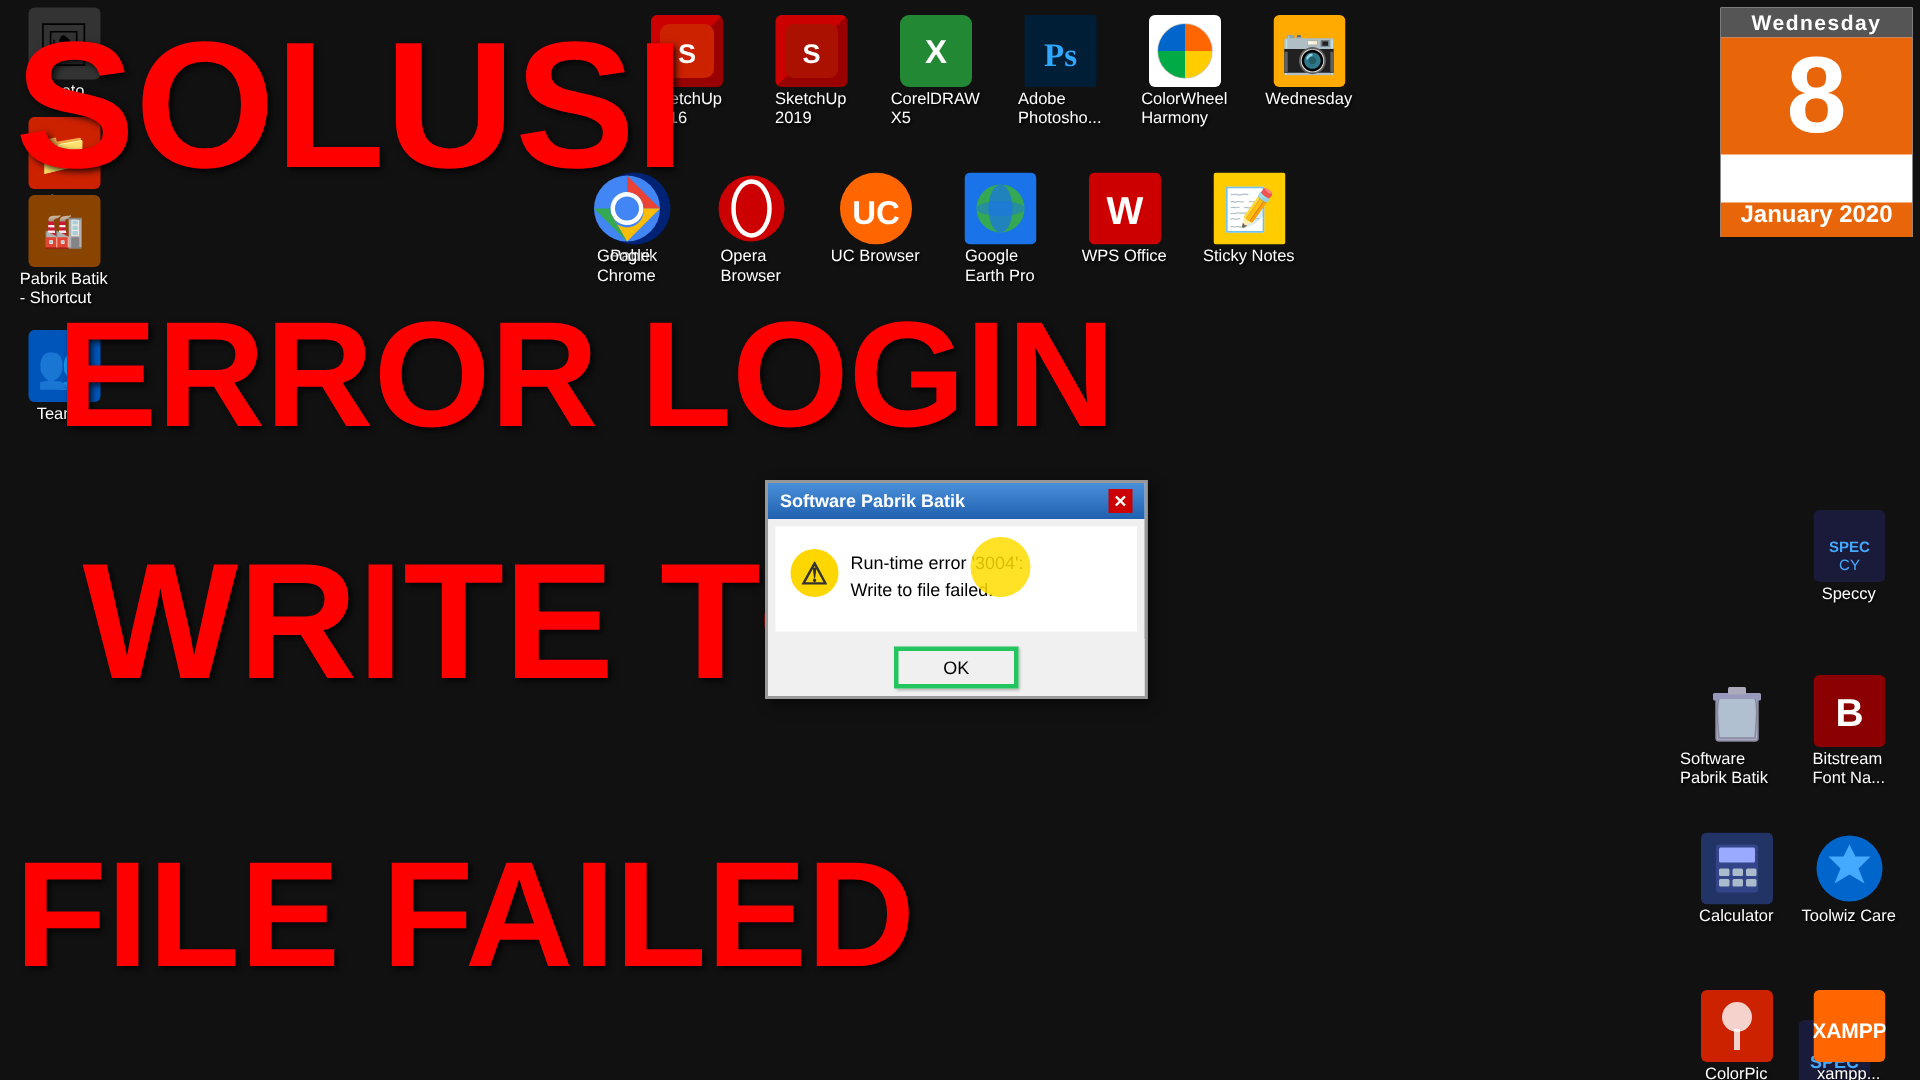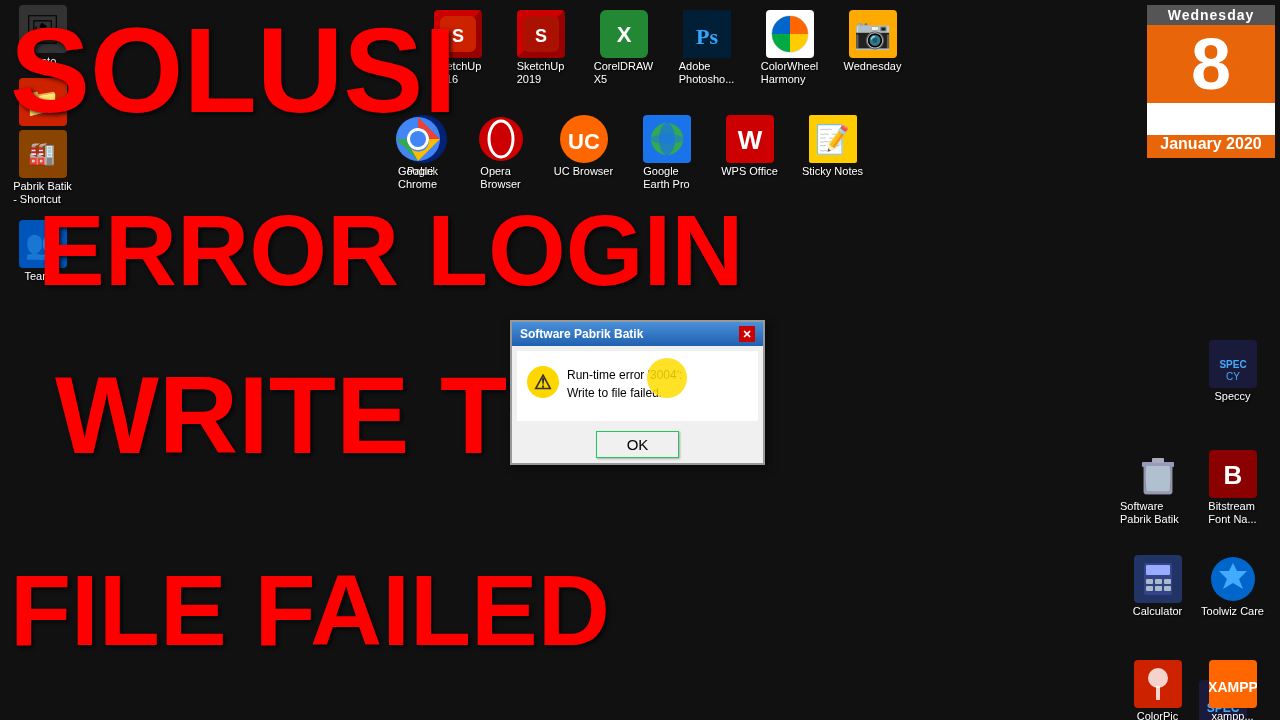--- a/index.html
+++ b/index.html
@@ -214,23 +214,23 @@
     #dialog .dialog-footer {
       padding: 5px;
       display: flex;
       justify-content: center;
       background: #f0f0f0;
     }
 
     .ok-button {
       padding: 4px 30px;
       background: #f0f0f0;
-      border: 1px solid #22c55e;
+      border: 3px solid #22c55e;
       cursor: pointer;
-      font-size: 15px;
+      font-size: 12px;
       box-shadow: 1px 1px 2px rgba(0,0,0,0.3);
     }
 
     
     #cursor-circle {
       position: absolute;
       width: 40px;
       height: 40px;
       background: rgba(255, 220, 0, 0.85);
       border-radius: 50%;

